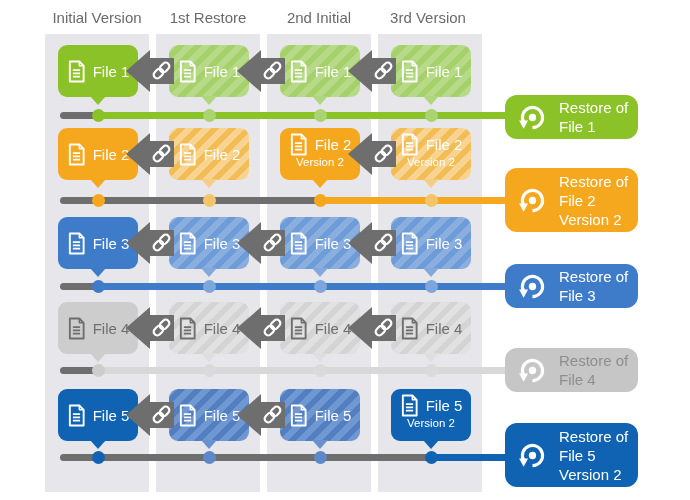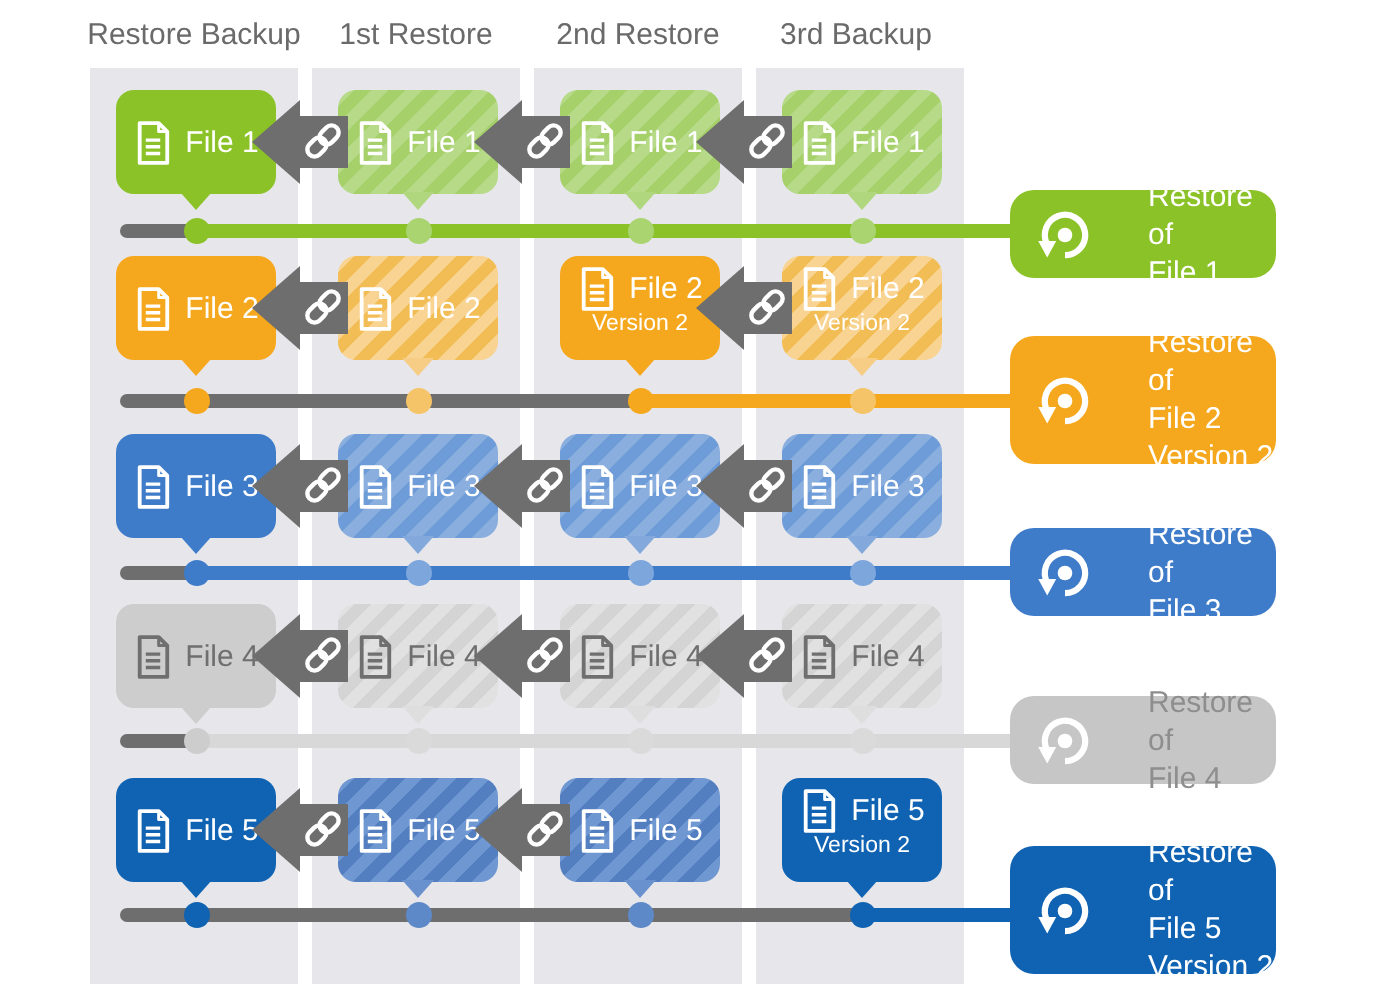--- a/index.html
+++ b/index.html
@@ -26,21 +26,21 @@
   .c-blue{background:#3e7cca;}           .c-blue .pointer{border-top-color:#3e7cca;}
   .c-blue-h{background:repeating-linear-gradient(135deg,#8aaede 0 6px,#6e9cd8 6px 12px);}
   .c-blue-h .pointer{border-top-color:#83a9dc;}
   .c-gray{background:#cdcdcd;color:#6f6f6f;} .c-gray .pointer{border-top-color:#cdcdcd;}
   .c-gray-h{background:repeating-linear-gradient(135deg,#e1e1e1 0 6px,#d4d4d4 6px 12px);color:#6f6f6f;}
   .c-gray-h .pointer{border-top-color:#dedede;}
   .c-dblue{background:#0f63b2;}          .c-dblue .pointer{border-top-color:#0f63b2;}
   .c-dblue-h{background:repeating-linear-gradient(135deg,#6f97d2 0 6px,#537fc0 6px 12px);}
   .c-dblue-h .pointer{border-top-color:#6991ce;}
   .arrow{position:absolute;width:50px;height:44px;z-index:5;}
-  .rbox{position:absolute;left:505px;width:133px;border-radius:12px;color:#fff;display:flex;align-items:center;z-index:3;gap:15px;}
+  .rbox{position:absolute;left:505px;width:133px;border-radius:12px;color:#fff;display:flex;align-items:center;z-index:3;}
   .ricon{width:33px;height:33px;margin-left:11px;flex:none;color:#fff;}
   .rtext{margin-left:10px;font-size:15px;line-height:19px;}
   .rbox.r-gray{background:#c6c6c6;} .rbox.r-gray .rtext{color:#8e8e8e;}
 </style>
 </head>
 <body>
 
 <svg style="position:absolute;width:0;height:0" aria-hidden="true">
   <symbol id="icon-file" viewBox="0 0 20 24">
     <path d="M3 1.5 h10 l4.5 4.5 v16.5 h-14.5 z" fill="none" stroke="currentColor" stroke-width="2" stroke-linejoin="round"></path>
@@ -60,24 +60,24 @@
   </symbol>
   <symbol id="icon-restore" viewBox="0 0 36 36">
     <path d="M18 29 A11 11 0 1 0 8.47 23.5" fill="none" stroke="#ffffff" stroke-width="3.4"></path>
     <polygon points="3.4,21.3 13.2,21.3 8.3,30.3" fill="#ffffff"></polygon>
     <circle cx="18" cy="18" r="4" fill="#ffffff"></circle>
   </symbol>
 </svg>
 
 <div class="stage">
 
-  <div class="chead" style="left:97px">Restore Backup</div>
+  <div class="chead" style="left:97px">Initial Version</div>
   <div class="chead" style="left:208px">1st Restore</div>
-  <div class="chead" style="left:319px">2nd Restore</div>
-  <div class="chead" style="left:428px">3rd Backup</div>
+  <div class="chead" style="left:319px">2nd Initial</div>
+  <div class="chead" style="left:428px">3rd Version</div>
 
   <div class="colbg" style="left:45px"></div>
   <div class="colbg" style="left:156px"></div>
   <div class="colbg" style="left:267px"></div>
   <div class="colbg" style="left:378px"></div>
 
   <div class="tl" style="left:60px;top:111.5px;width:38px;background:#6e6e6e"></div>
   <div class="tl" style="left:98px;top:111.5px;width:417px;background:#8bc228"></div>
   <div class="dot" style="left:98px;top:115px;background:#8bc228"></div>
   <div class="dot" style="left:209px;top:115px;background:#a9d470"></div>

